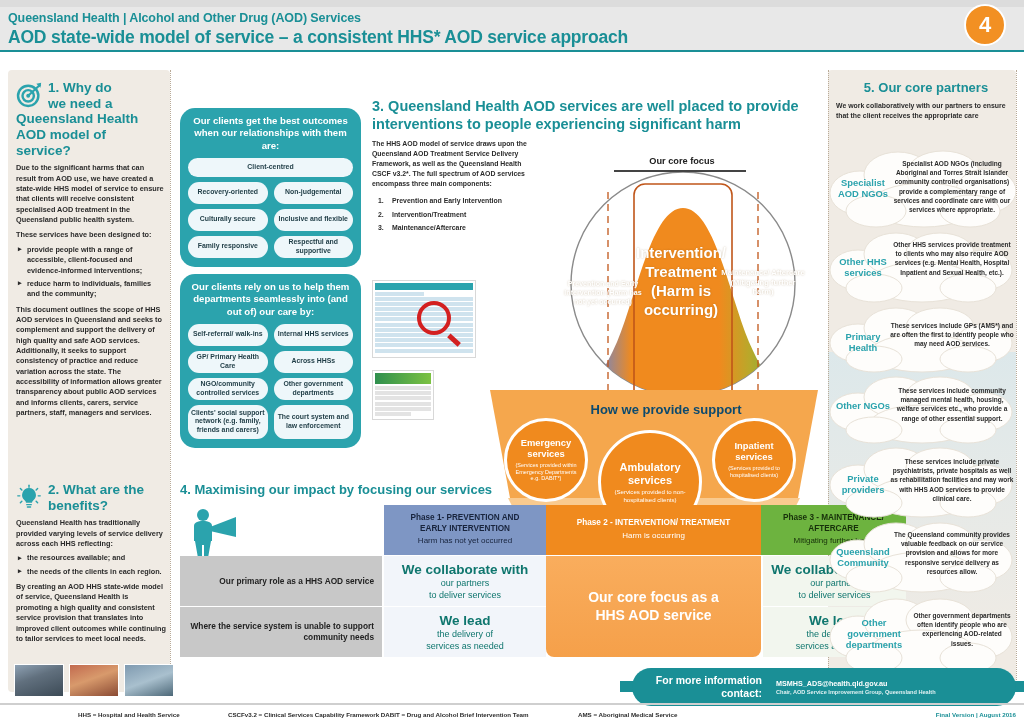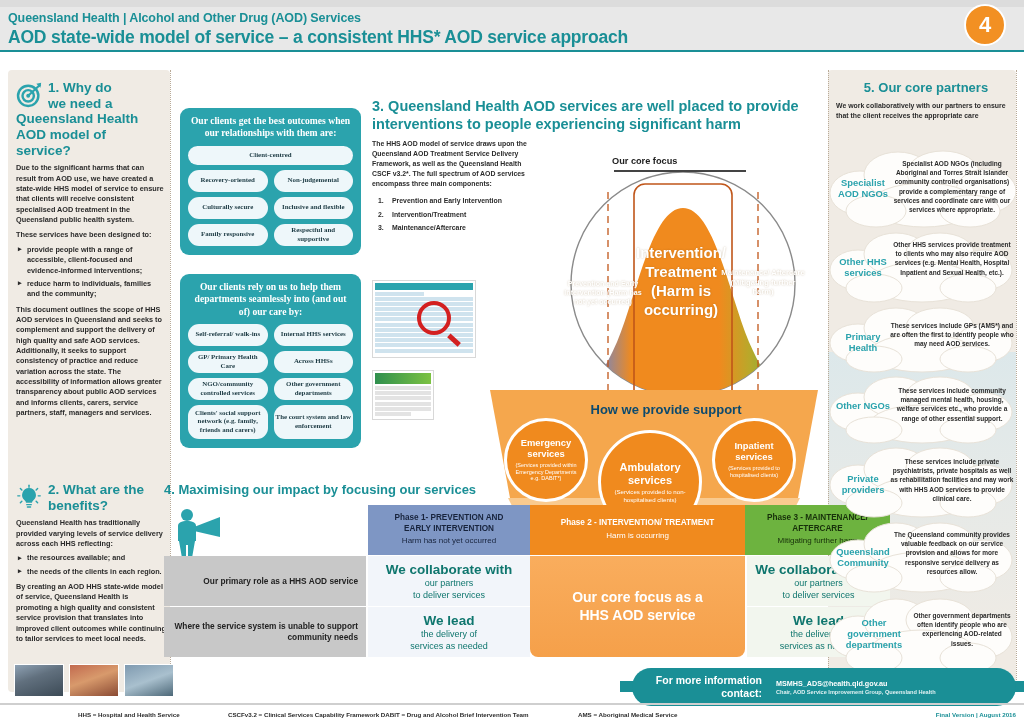--- a/index.html
+++ b/index.html
@@ -100,23 +100,22 @@
 
   
   #photos { position: absolute; left: 14px; top: 612px; display: flex; gap: 5px; }
   .photo { width: 50px; height: 33px; border: 1px solid #ffffff; }
   .p1 { background: linear-gradient(160deg,#8fa2b4 0%,#61707e 40%,#3c4a56 100%); }
   .p2 { background: linear-gradient(160deg,#c26a4f 0%,#d89a6c 45%,#8a4a33 100%); }
   .p3 { background: linear-gradient(160deg,#7f9ab0 0%,#a9c0ce 50%,#4d6878 100%); }
 
   
   .teal-box {
-    position: absolute; background: #2ba3ad; border-radius: 9px;
+    position: absolute; background: #2ba3ad; border-radius: 15px;
     padding: 7px 8px 9px;
-    font-family: Liberation Serif, serif;
   }
   .teal-box .tb-title {
     color: #ffffff; font-weight: bold; font-size: 9.6px;
     text-align: center; line-height: 1.28; margin-bottom: 6px;
   }
   .pill-grid { display: flex; flex-wrap: wrap; gap: 5px 6px; }
   .pill {
     background: #eef7fa; border-radius: 11px; color: #1d3b44;
     font-size: 6.9px; font-weight: bold; text-align: center;
     display: flex; align-items: center; justify-content: center;
@@ -160,21 +159,21 @@
   .magnify:after {
     content: ""; position: absolute; left: 28px; top: 28px;
     width: 14px; height: 4.5px; background: #d32020; transform: rotate(42deg);
     transform-origin: left center;
   }
   .th-green-head { height: 11px; margin: 2px; background: linear-gradient(90deg,#2f8f4e,#7cc242); }
 
   
   #bell-wrap { position: absolute; left: 542px; top: 104px; width: 282px; height: 260px; }
   #core-focus-label {
-    position: absolute; left: 70px; top: 0px; width: 140px; 
+    position: absolute; left: 70px; top: 0px; width: 140px; text-align: center;
     font-size: 9.2px; font-weight: bold; color: #222;
   }
   #core-focus-underline {
     position: absolute; left: 72px; top: 14px; width: 132px; height: 1.5px; background:#444;
   }
   #bell-svg { position: absolute; left: 0; top: 16px; }
   .bell-txt {
     position: absolute; color: #ffffff; font-weight: bold; text-align: center;
     line-height: 1.26; text-shadow: 0 0 2px rgba(120,80,20,.35);
   }
@@ -197,21 +196,21 @@
   .circ .big { font-weight: bold; line-height: 1.16; }
   .circ .sm { line-height: 1.22; margin-top: 2px; }
   #circ-emer { left: 24px; top: 38px; width: 84px; height: 84px; }
   #circ-emer .big { font-size: 9.4px; } #circ-emer .sm { font-size: 5.5px; }
   #circ-amb { left: 118px; top: 50px; width: 104px; height: 104px; }
   #circ-amb .big { font-size: 11px; } #circ-amb .sm { font-size: 6.1px; }
   #circ-inp { left: 232px; top: 38px; width: 84px; height: 84px; }
   #circ-inp .big { font-size: 9.4px; } #circ-inp .sm { font-size: 5.5px; }
 
   
-  #sec4 { position: absolute; left: 164px; top: 430px; width: 646px; }
+  #sec4 { position: absolute; left: 180px; top: 430px; width: 646px; }
   #sec4-title { font-size: 13px; color: #1a8f96; font-weight: bold; margin-bottom: 6px; }
   #sec4-grid { position: relative; width: 646px; height: 155px; }
   .g-cell { position: absolute; display: flex; align-items: center; justify-content: center;
     text-align: center; }
   .ph-head { color: #ffffff; font-weight: bold; line-height: 1.3; padding: 4px; }
   .ph1-head { background: #7e96c4; color: #18243d; }
   .ph2-head { background: #f08a1e; }
   .ph3-head { background: #6db33f; color: #17300a; border-radius: 0 8px 0 0; }
   .rowlabel { background: #c8c8c8; color: #222; font-weight: bold; font-size: 8.3px;
     line-height: 1.32; padding: 4px 8px; text-align: right; justify-content: flex-end; }

